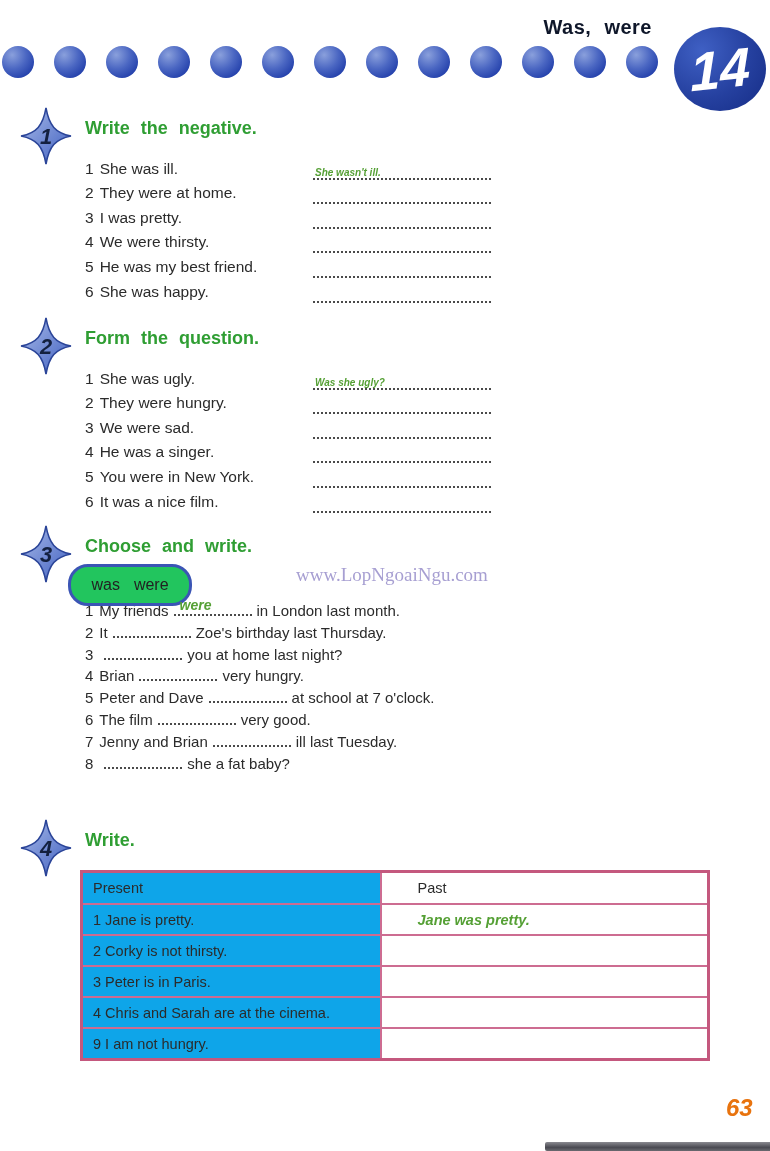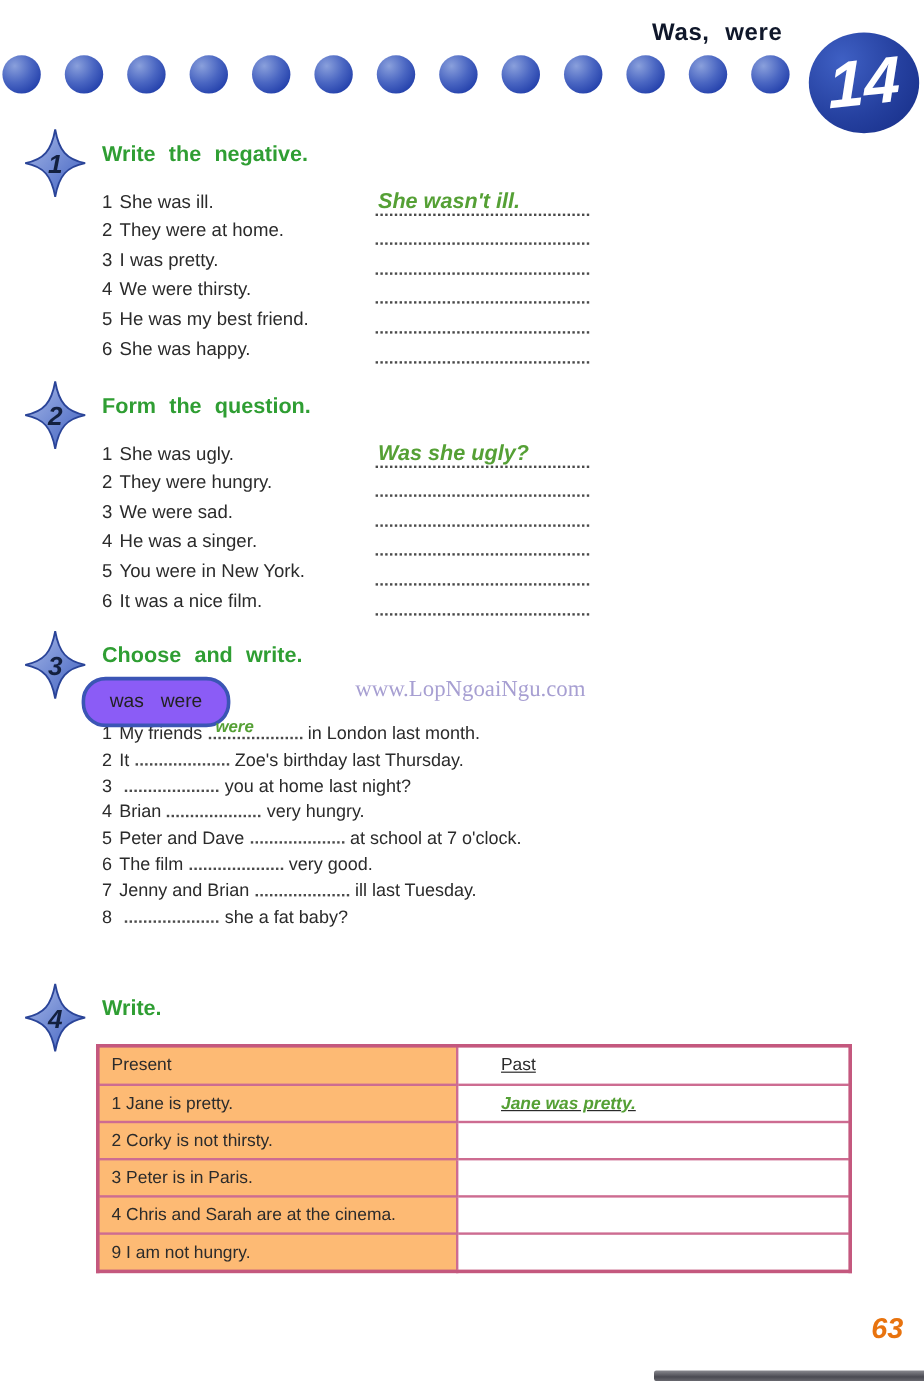--- a/index.html
+++ b/index.html
@@ -46,29 +46,29 @@
   
   .pair-list { margin:16px 0 0 85px; }
   .pair-row { display:flex; height:24.6px; align-items:flex-end; font-size:15.5px; }
   .pair-row .sent { flex:0 0 228px; padding-bottom:2px;margin-top:11px; }
   .ansline {
     flex:0 0 178px; position:relative; height:100%;
     border-bottom:2px dotted #4a4a4a;
   }
   .ansline .green-ans {
     position:absolute; left:2px; bottom:0px;
-    color:#55a035; font-size:18px; font-weight:bold; font-style:italic; white-space:nowrap;
+    color:#55a035; font-size:10px; font-weight:bold; font-style:italic; white-space:nowrap;
   }
   .inum { display:inline-block; margin-right:6px; }
 
   
   .word-bank {
     position:absolute; left:68px; top:40px; width:118px; height:36px;
     border:3px solid #3b55b5; border-radius:20px;
-    background:#8b5cf6; display:flex; align-items:center; justify-content:center;
+    background:#22c55e; display:flex; align-items:center; justify-content:center;
     font-size:16px; color:#222; gap:14px;
   }
   .watermark {
     position:absolute; left:296px; top:40px;
     font-family:"Liberation Serif","DejaVu Serif",serif;
     font-size:19px; color:#a79fd2;
   }
   .fill-list { margin:44px 0 0 85px; }
   .fill-row { height:21.8px; font-size:15px; white-space:nowrap; }
   .gap {
@@ -83,22 +83,22 @@
   
   .write-table {
     position:absolute; left:80px; top:52px;
     border-collapse:collapse; width:630px;
     font-size:14.5px;
   }
   .write-table td {
     border:2px solid #cd6c91; height:29px; padding:0;
   }
   .write-table { border:3px solid #c4587e; }
-  .write-table td.c-present { width:311px; background:#fdba74; padding-left:10px; }
-  .write-table td.c-past { width:315px; background:#ffffff; padding-left:36px;text-decoration:underline; }
+  .write-table td.c-present { width:311px; background:#0ea5e9; padding-left:10px; }
+  .write-table td.c-past { width:315px; background:#ffffff; padding-left:36px; }
   .write-table tr.head td { height:30px; }
   .write-table .past-ans { color:#55a035; font-weight:bold; font-style:italic; }
 
   
   .page-number {
     position:absolute; top:1094px; left:726px;
     font-size:24px; font-weight:bold; font-style:italic; color:#e8730e;
   }
   .bottom-bar {
     position:absolute; left:545px; top:1142px; width:225px; height:9px;

